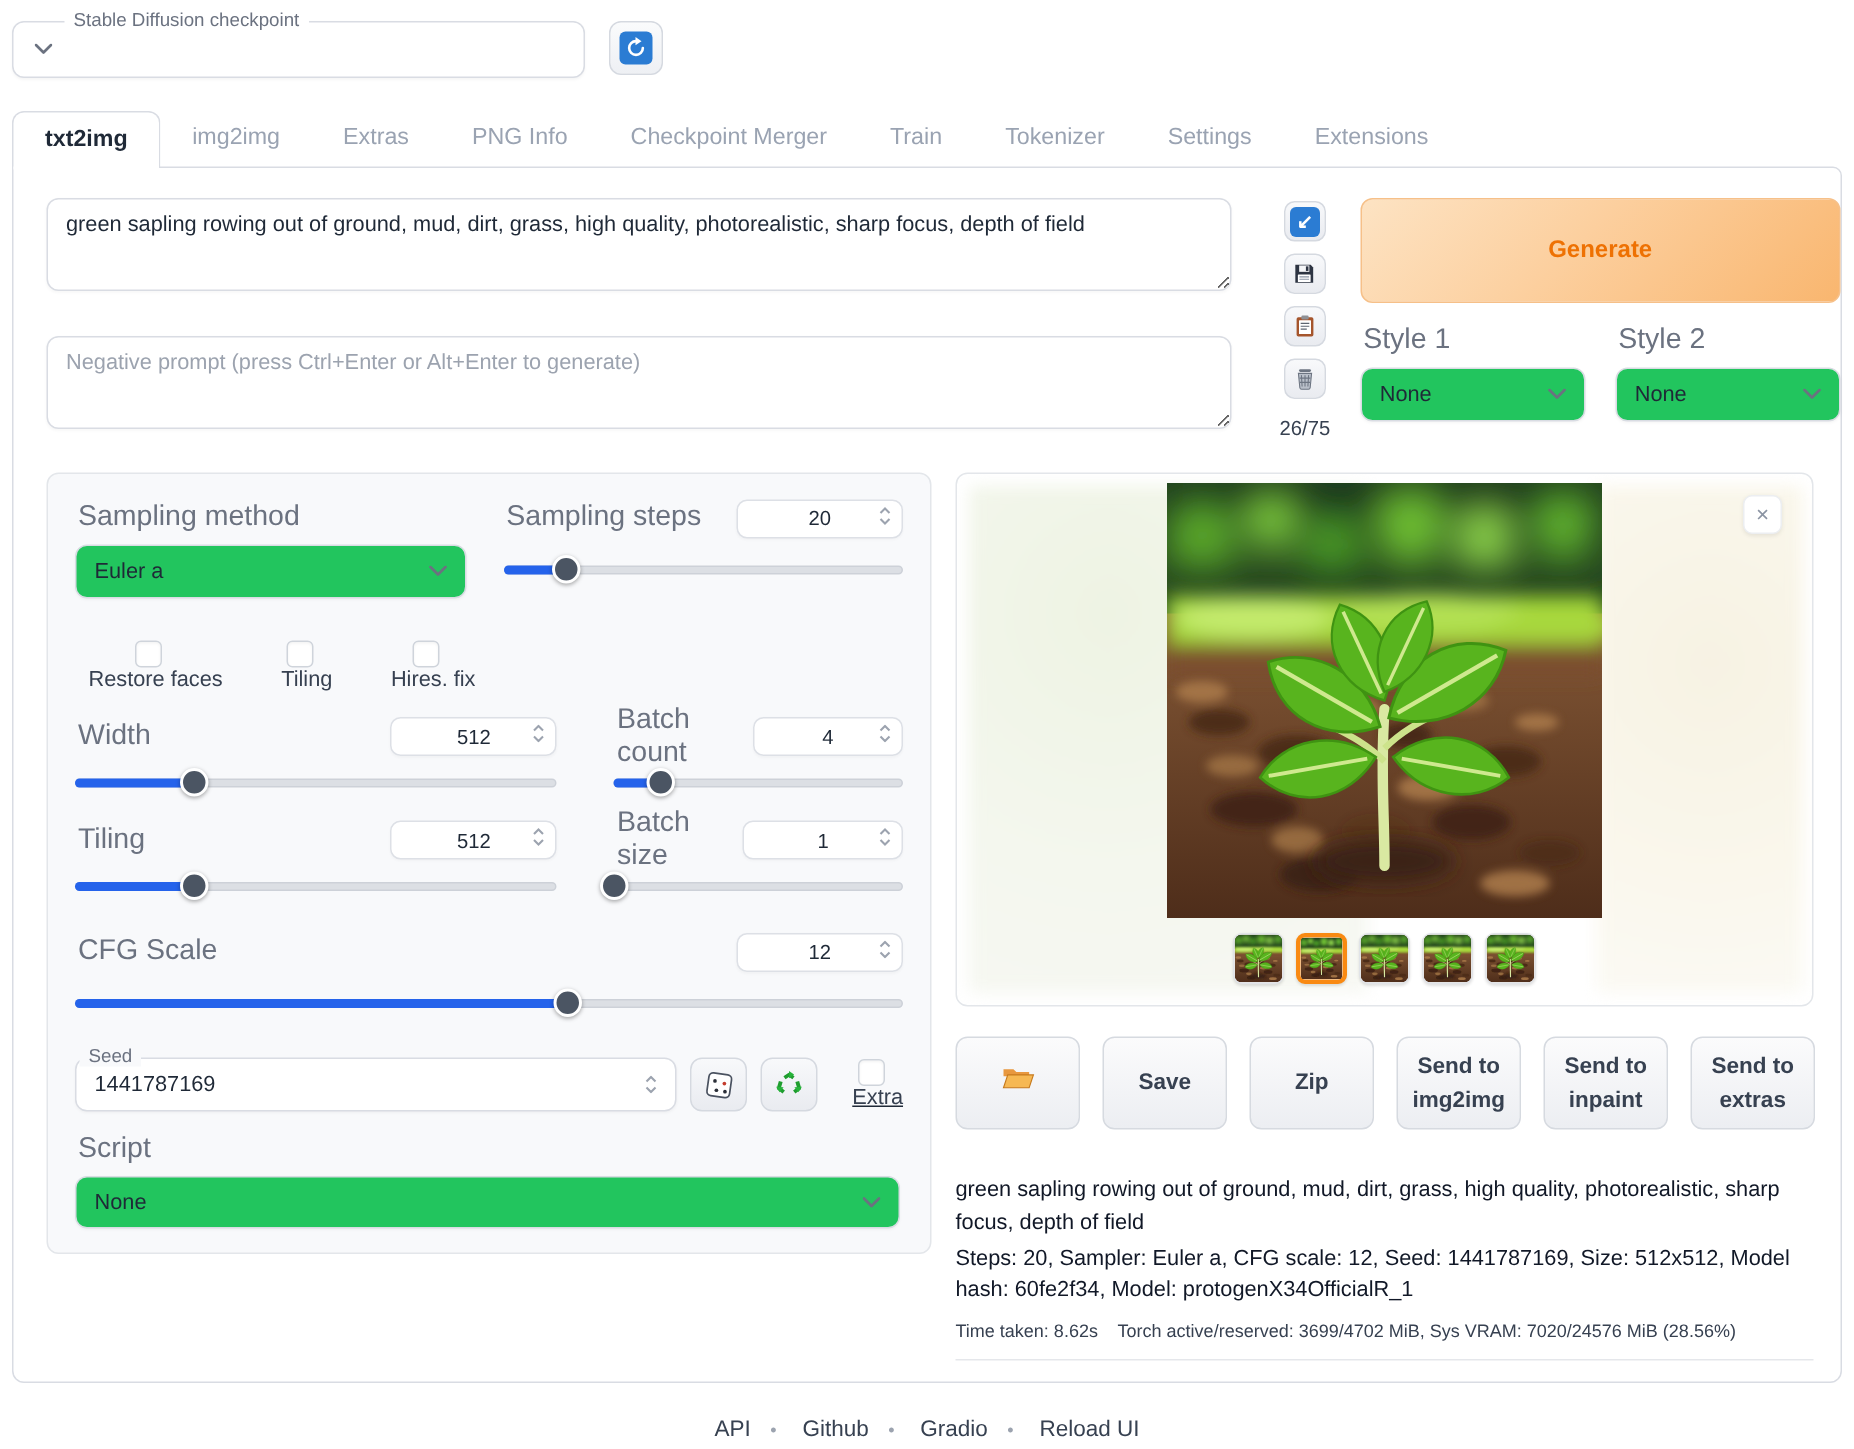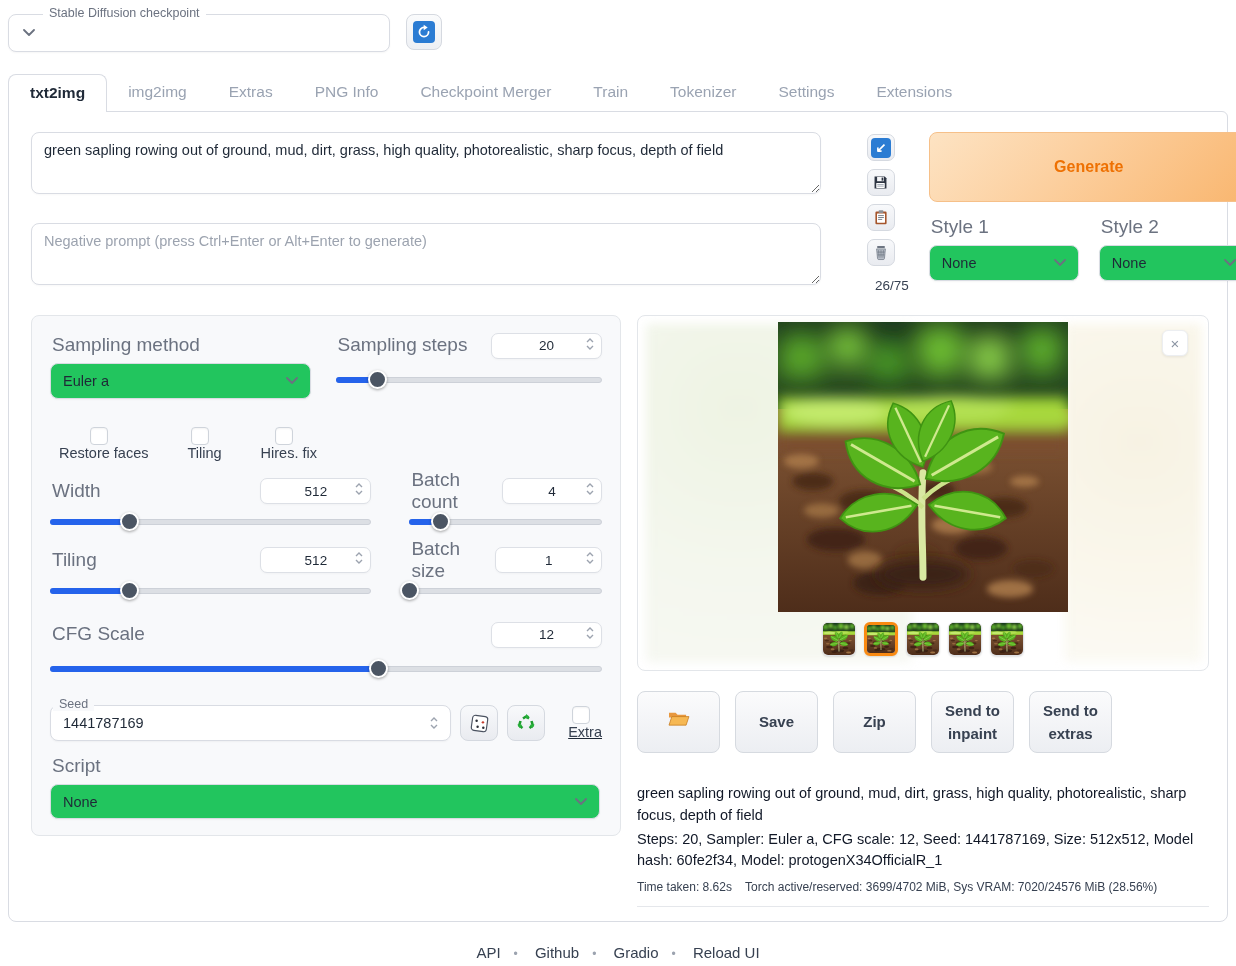--- a/index.html
+++ b/index.html
@@ -40,21 +40,21 @@
       padding:9px 12px; font-family:"Liberation Sans",sans-serif; font-size:14.5px; color:#1f2937;
       resize:vertical; outline:none; background:#fff; box-shadow:0 1px 2px rgba(0,0,0,.03); }
   textarea.prompt-box::placeholder { color:#9ca3af; }
   .neg-margin { margin-top:25px; }
   .tool-col { display:flex; flex-direction:column; gap:8px; margin-left:32px; margin-top:2px; align-items:center; }
   .mini-btn { width:28px; height:27px; border-radius:7px; border:1px solid #d5d9e0;
               background:linear-gradient(180deg,#f8f9fb,#e9ebf0); display:flex; align-items:center;
               justify-content:center; cursor:pointer; font-size:14px; }
   .blue-sq { width:20px; height:20px; background:#2b7cd3; border-radius:4px; color:#fff; display:flex;
              align-items:center; justify-content:center; font-size:13px; font-weight:bold; }
-  .token-counter { font-size:13.5px; color:#374151; margin-top:4px;margin-left:22px; }
+  .token-counter { font-size:13.5px; color:#374151; margin-top:4px; }
 
   .gen-col { margin-left:20px; width:320px; }
   .generate-btn { width:320px; height:70px; border:1px solid #f6c089; border-radius:8px; cursor:pointer;
       background:linear-gradient(135deg,#fde3c3 0%,#fccf9e 45%,#f9b66f 100%);
       font-family:"Liberation Sans",sans-serif; font-size:16px; font-weight:700; color:#ee7103; }
   .styles-row { display:flex; gap:20px; margin-top:8px; }
   .style-block { width:150px; }
   .field-label { font-size:19px; color:#6b7280; margin:6px 0 7px 2px; }
   .select-box { height:36px; background:#22c55e; border:1px solid #d9dce3; border-radius:8px; display:flex;
                 align-items:center; padding:0 12px; font-size:14.5px; color:#1f2937; cursor:pointer;
@@ -538,20 +538,21 @@
 
         <div class="actions">
           <button class="action-btn">
             <svg width="23" height="19" viewBox="0 0 24 20">
               <path d="M2,4 h7 l2,2 h9 v3 h-18 z" fill="#e8983f"></path>
               <path d="M2,17 L5,8 h18 L20,17 z" fill="#f6b853" stroke="#c67a1e" stroke-width="0.8"></path>
             </svg>
           </button>
           <button class="action-btn">Save</button>
           <button class="action-btn">Zip</button>
+          <button class="action-btn">Send to img2img</button>
           <button class="action-btn">Send to inpaint</button>
           <button class="action-btn">Send to extras</button>
         </div>
 
         <div class="info">
           <div class="info-prompt">green sapling rowing out of ground, mud, dirt, grass, high quality, photorealistic, sharp focus, depth of field</div>
           <div class="info-params">Steps: 20, Sampler: Euler a, CFG scale: 12, Seed: 1441787169, Size: 512x512, Model hash: 60fe2f34, Model: protogenX34OfficialR_1</div>
           <div class="info-time">
             <span>Time taken: 8.62s</span><span class="gap"></span>
             <span>Torch active/reserved: 3699/4702 MiB, Sys VRAM: 7020/24576 MiB (28.56%)</span>

